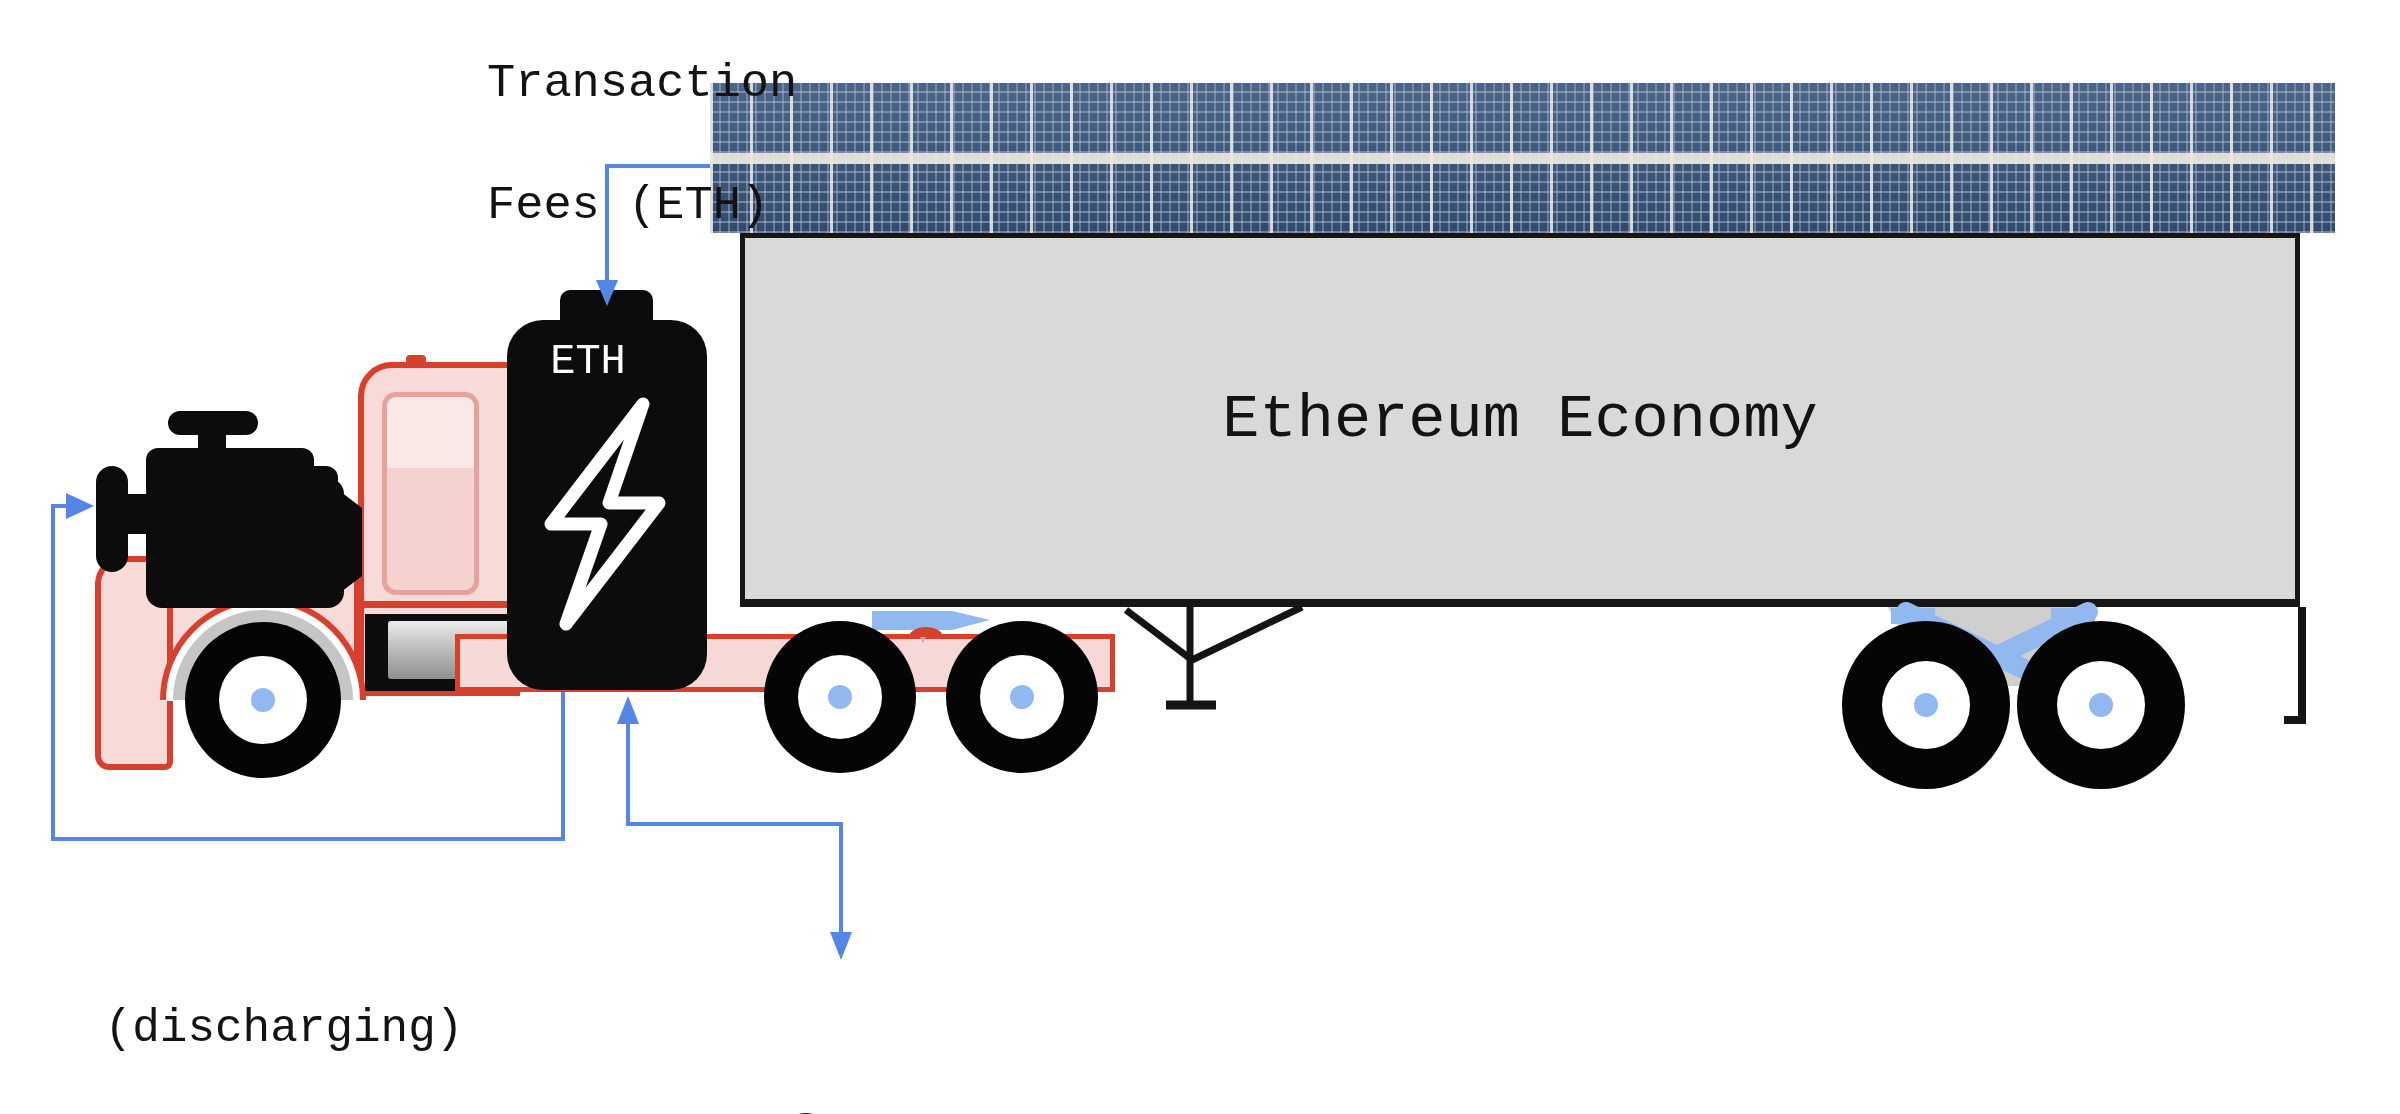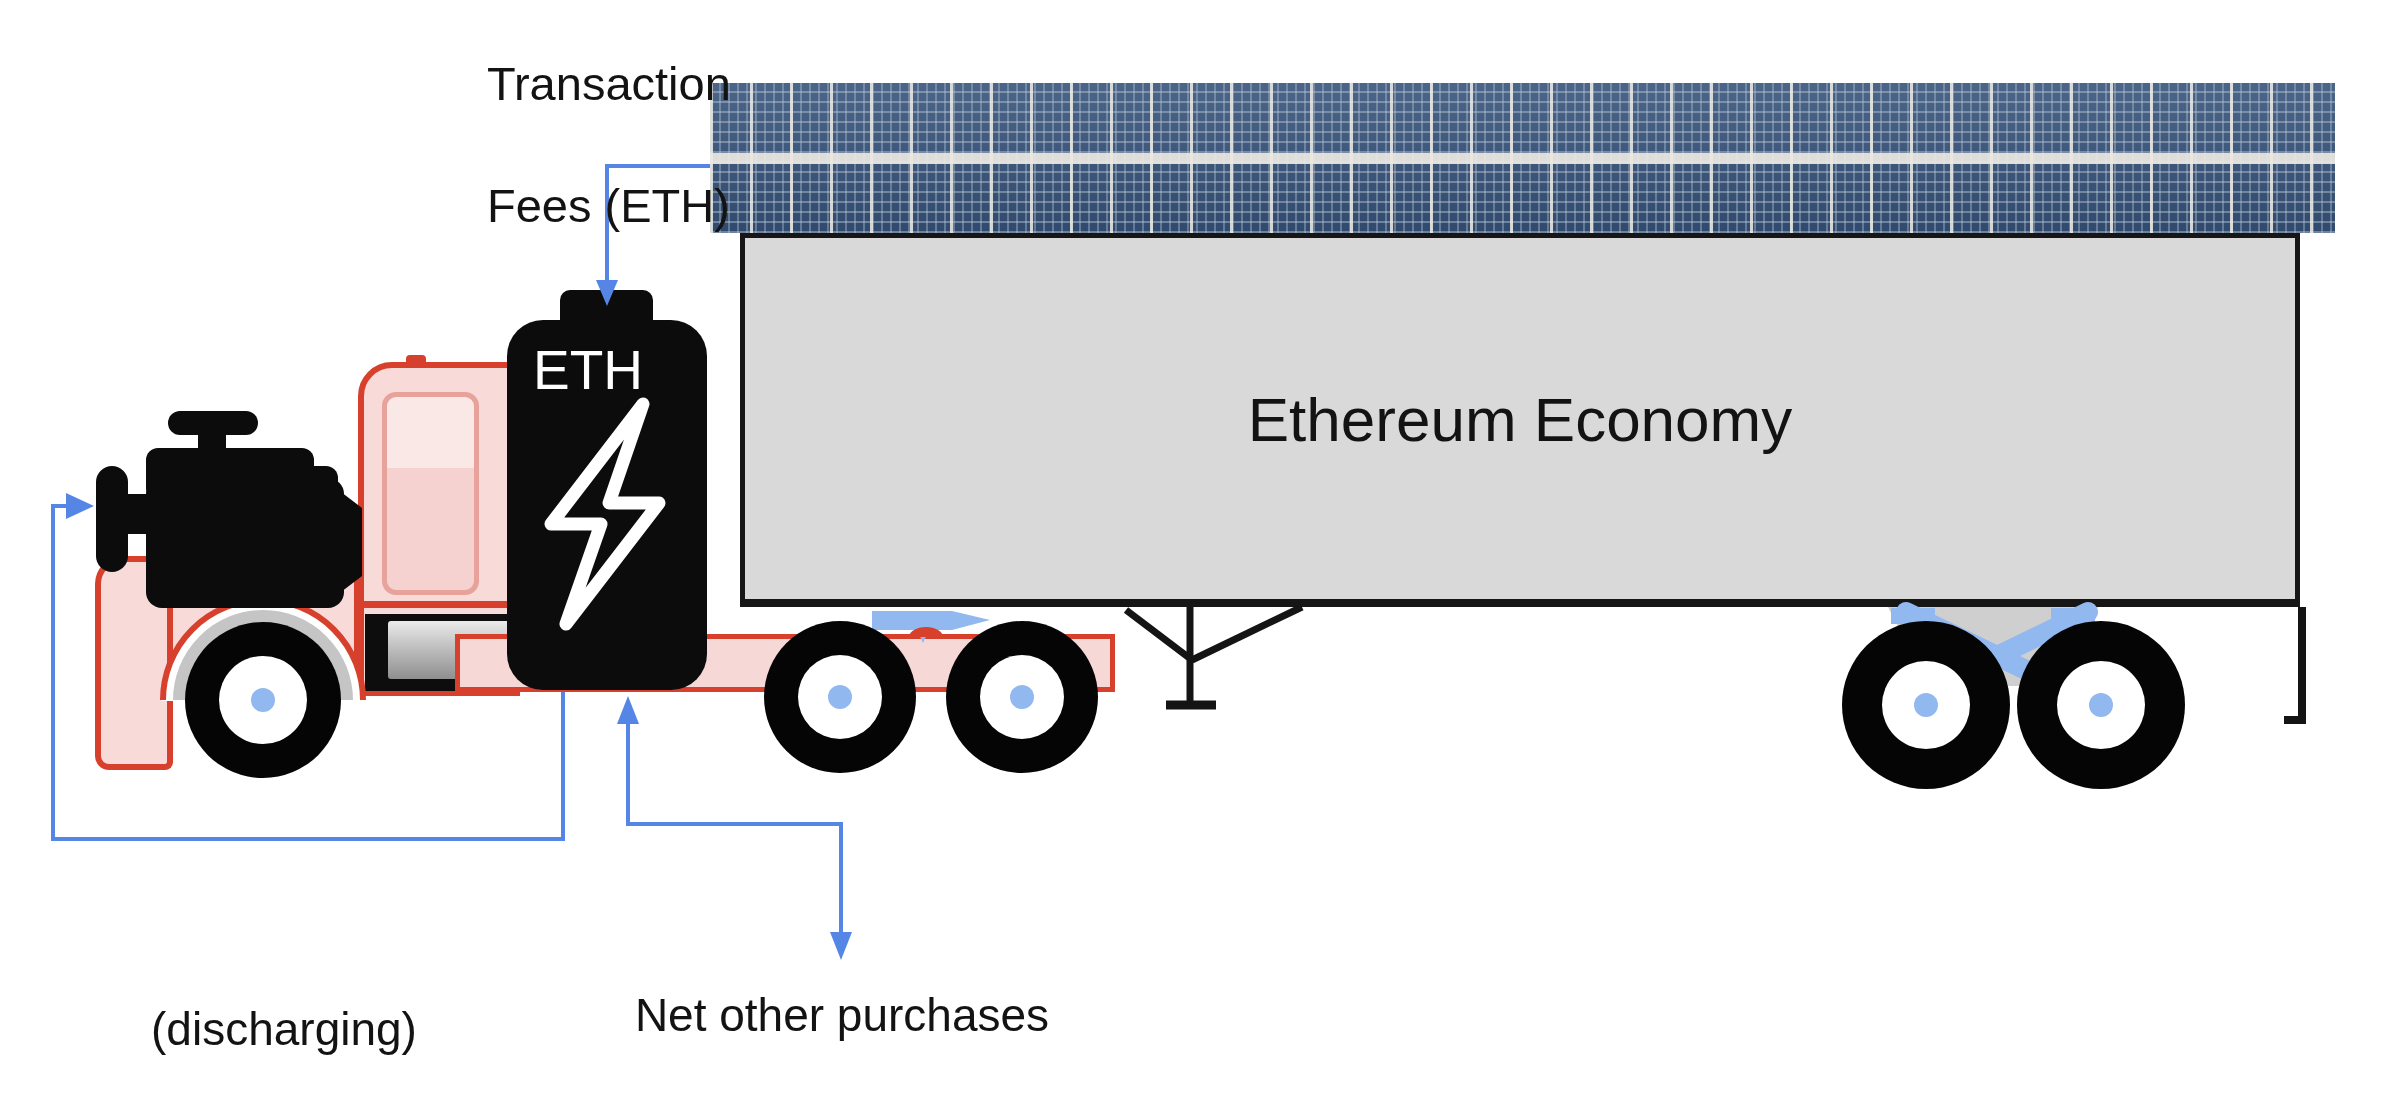--- a/index.html
+++ b/index.html
@@ -1,18 +1,18 @@
 <!DOCTYPE html>
 <html style="--red: #d6402c; --pink: #f8dbd8; --pink-light: #f6d9d6; --window-top: #fae8e6; --window-bottom: #f5d2cf; --window-border: #e7a29b; --trailer-gray: #d9d9d9; --border-dark: #161616; --arch-gray: #c5c5c5; --suspension-gray: #cfcfcf; --arrow-blue: #5585e5; --light-blue: #92b8f0; --panel-blue: #37547c; --label-color: #131313;"><head>
 <meta charset="utf-8">
 <style>
   html,body{margin:0;padding:0;background:#fff;}
   .stage{
     position:relative;width:2400px;height:1114px;background:#fff;overflow:hidden;
-    font-family:Liberation Sans, sans-serif;color:var(--label-color,#131313);
+    font-family:Liberation Mono, monospace;color:var(--label-color,#131313);
   }
   .stage *{box-sizing:border-box;}
   .layer{position:absolute;inset:0;}
   .art{z-index:1;}
   .overlay{z-index:2;}
   .textlayer{z-index:3;pointer-events:none;}
   svg.full{position:absolute;inset:0;width:2400px;height:1114px;}
 
   
   .solar{
@@ -75,21 +75,21 @@
   .f-lblue{fill:var(--light-blue,#92b8f0);} .s-lblue{stroke:var(--light-blue,#92b8f0);}
   .s-dark{stroke:#141414;}
   .arrow{stroke:var(--arrow-blue,#5585e5);stroke-width:4;fill:none;}
   .arrowhead{fill:var(--arrow-blue,#5585e5);}
   .bolt{fill:#0c0c0c;stroke:#fff;stroke-width:13px;stroke-linejoin:round;}
 
   
   .lbl{position:absolute;white-space:pre-line;}
   .lbl-transaction{left:487px;top:53px;font-size:47px;line-height:61px;text-align:left;}
   .lbl-economy{left:740px;top:384px;width:1560px;text-align:center;font-size:62px;}
-  .lbl-eth{left:507px;top:338px;width:162px;text-align:center;font-size:55px;color:#fff;}
+  .lbl-eth{left:507px;top:338px;width:162px;text-align:center;font-size:42px;color:#fff;}
   .lbl-engine{left:118px;top:479px;width:215px;text-align:center;font-size:29px;line-height:38px;color:#fff;}
   .lbl-issuance{left:59px;top:879px;width:450px;text-align:center;font-size:46px;line-height:60px;}
   .lbl-net{left:617px;top:985px;width:450px;text-align:center;font-size:46px;line-height:60px;}
 </style>
 </head>
 <body>
 
 <div class="stage">
 
   <div class="layer art">
@@ -202,17 +202,17 @@
       <span>Fees (ETH)</span></div>
 
     <div class="lbl lbl-economy"><span>Ethereum Economy</span></div>
 
     <div class="lbl lbl-eth"><span>ETH</span></div>
 
 
     <div class="lbl lbl-issuance"><br>
       <span>(discharging)</span></div>
 
-    <div class="lbl lbl-net"><span>Net other purchases</span><br>
+    <div class="lbl lbl-net"><br>
       <span>of ETH</span></div>
   </div>
 
 </div>
 
 </body></html>

